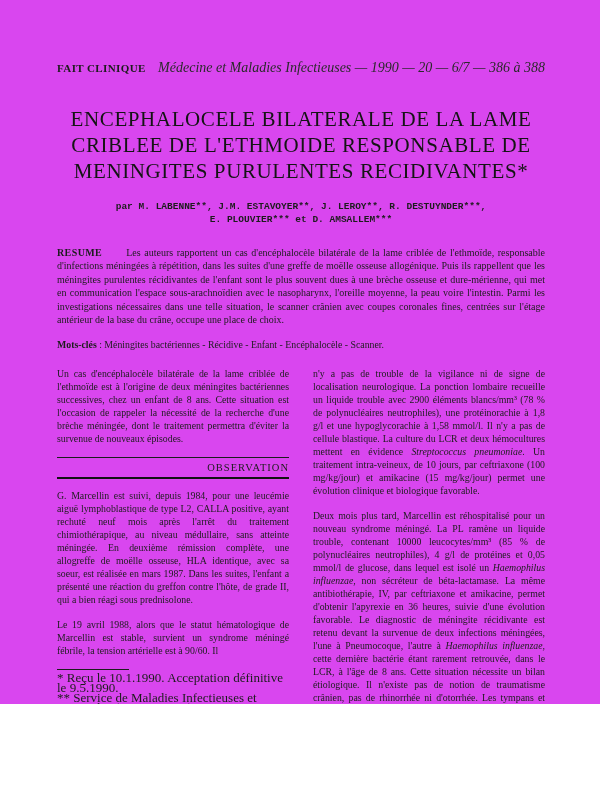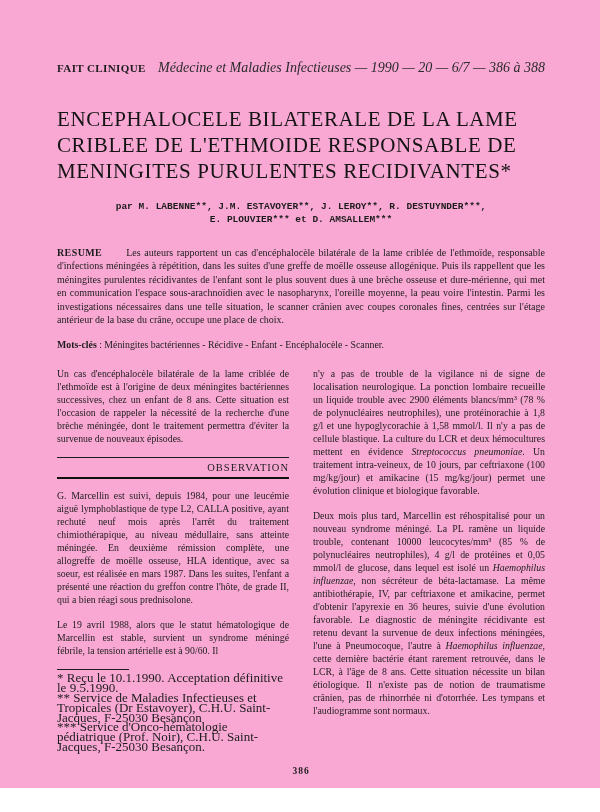--- a/index.html
+++ b/index.html
@@ -1,27 +1,27 @@
 <!DOCTYPE html>
 <html lang="fr"><head>
 <meta charset="utf-8">
 <style>
   html,body { margin:0; padding:0; background:#ffffff; }
   .page {
-    width:600px; height:788px; box-sizing:border-box;
+    width:600px; height:704px; box-sizing:border-box;
     padding:60px 55px 0 57px;
-    background:#f9a8d4; color:#1c1c1c;
+    background:#d946ef; color:#1c1c1c;
     font-family:"Liberation Serif", serif;
     position:relative; overflow:hidden;
   }
   .hdr { display:flex; justify-content:space-between; align-items:baseline; }
   .hdr-left { font-weight:bold; font-size:11px; letter-spacing:0.4px; }
   .hdr-right { font-style:italic; font-size:14px; color:#2a2a2a; }
   h1.title {
-    margin:30px 0 0; font-weight:normal;
+    margin:30px 0 0; text-align:center; font-weight:normal;
     font-size:21px; line-height:26px; letter-spacing:0.6px; color:#141414;
   }
   .authors { margin-top:17px; text-align:center; font-weight:bold; font-size:9.5px; line-height:12.5px;font-family:Liberation Mono, monospace; }
   .resume { margin:20px 0 0; font-size:10px; line-height:13.4px; text-align:justify; }
   .resume .lbl { font-weight:bold; letter-spacing:0.4px; }
   .gap { display:inline-block; width:24px; }
   .keywords { margin:13px 0 16px; font-size:9.8px; }
   .keywords .lbl { font-weight:bold; }
   .cols { display:flex; gap:24px; margin-top:17px; }
   .col { width:239px; font-size:9.8px; line-height:13px; text-align:justify; }

